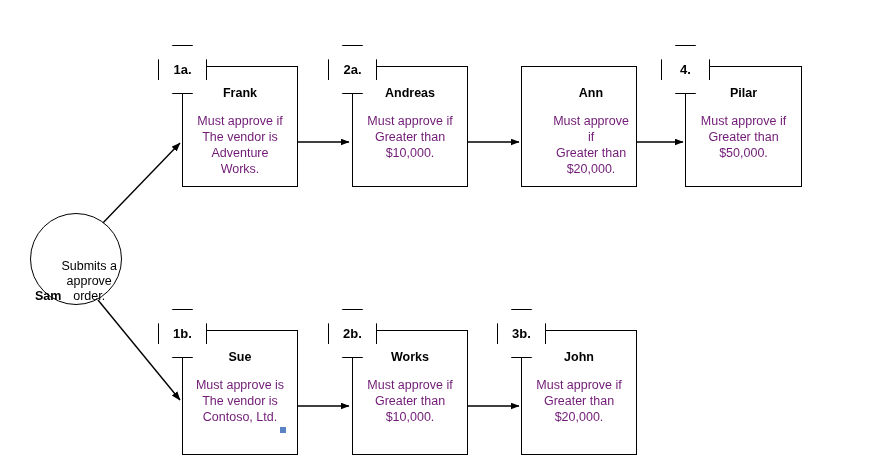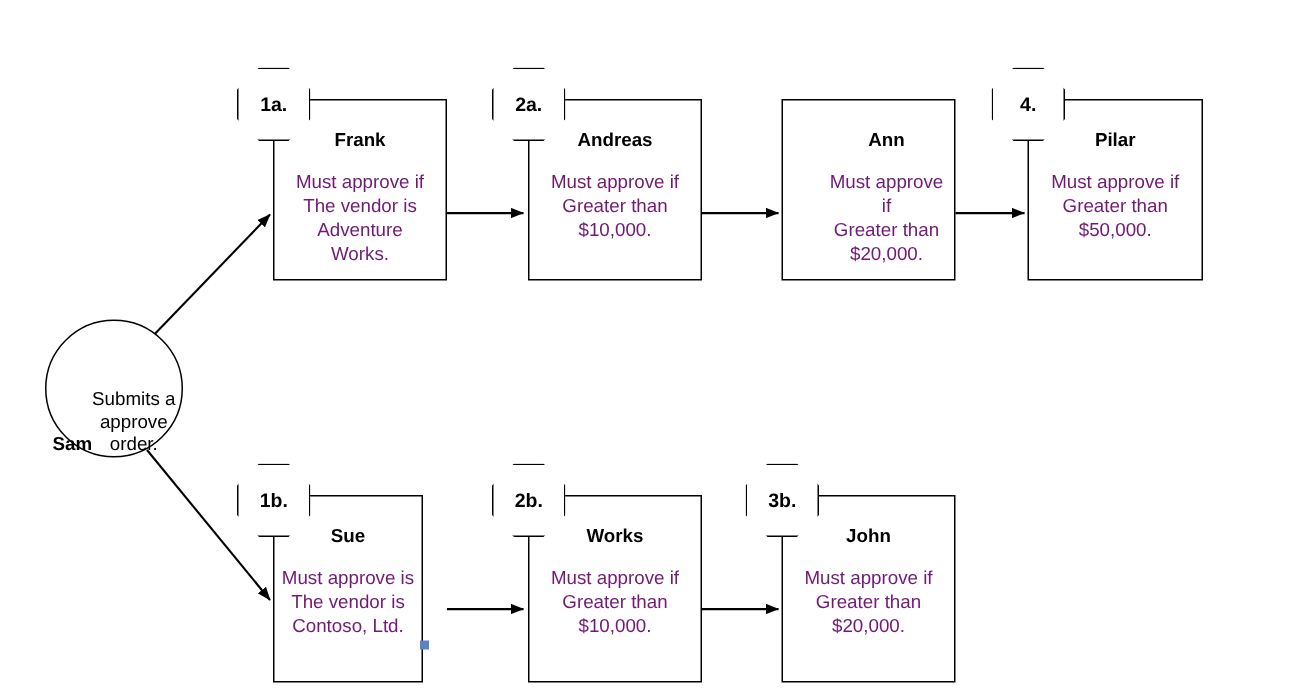--- a/index.html
+++ b/index.html
@@ -163,21 +163,21 @@
   <div class="node-box" style="left:685px; top:66px; width:117px; height:121px;">
     <div class="node-title">Pilar</div>
     <div class="node-body">Must approve if
 Greater than
 $50,000.</div>
   </div>
   <div class="octagon" style="left:661px; top:45px;">
     <span class="octagon-label">4.</span>
   </div>
 
-  <div class="node-box" style="left:182px; top:330px; width:100px; height:125px;">
+  <div class="node-box" style="left:182px; top:330px; width:116px; height:125px;">
     <div class="node-title">Sue</div>
     <div class="node-body">Must approve is
 The vendor is
 Contoso, Ltd.</div>
   </div>
   <div class="cursor-mark" style="left:280px; top:427px;"></div>
   <div class="octagon" style="left:158px; top:309px;">
     <span class="octagon-label">1b.</span>
   </div>
 

